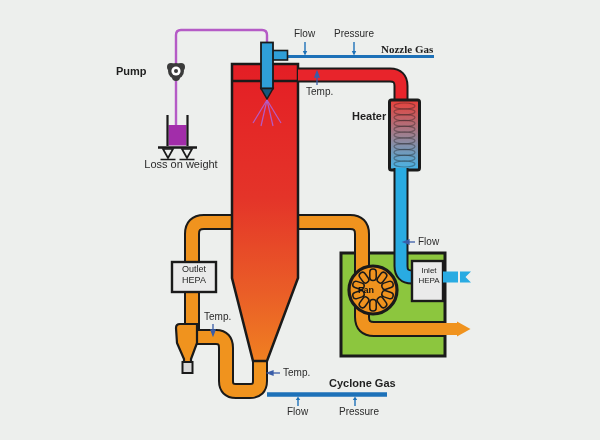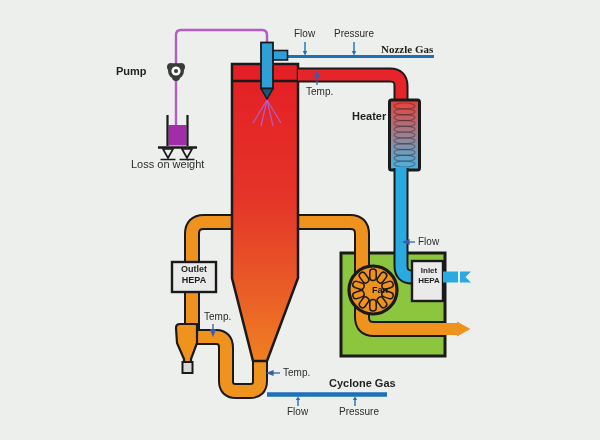--- a/index.html
+++ b/index.html
@@ -4,24 +4,24 @@
 <style>
   html,body{margin:0;padding:0;}
   #stage{
     position:relative;width:600px;height:440px;
     background:#edefed;overflow:hidden;
     font-family:"Liberation Sans",sans-serif;
   }
   #diagram-svg{position:absolute;left:0;top:0;}
   .lbl{position:absolute;color:#2b2b2b;font-size:10px;white-space:nowrap;}
   .lbl.bold{font-weight:bold;font-size:11px;color:#1f1f1f;}
-  .hepa-text{position:absolute;text-align:center;font-weight:bold;color:#1f1f1f;line-height:1.25;}
+  .hepa-text{position:absolute;text-align:center;font-weight:normal;color:#1f1f1f;line-height:1.25;}
   #outlet-hepa-label{left:172px;top:264px;width:44px;font-size:9px;}
   #inlet-hepa-label{left:412px;top:266px;width:34px;font-size:8px;}
-  #fan-label{left:358px;top:285px;width:30px;text-align:right;font-weight:bold;font-size:9px;color:#111;position:absolute;}
+  #fan-label{left:358px;top:285px;width:30px;text-align:left;font-weight:bold;font-size:9px;color:#111;position:absolute;}
 </style>
 </head>
 <body>
 
 <div id="stage">
 
 <svg id="diagram-svg" width="600" height="440" viewBox="0 0 600 440">
   <defs>
     <linearGradient id="chamberGrad" x1="0" y1="0" x2="0" y2="1">
       <stop offset="0" stop-color="#e41e25"></stop>
@@ -169,21 +169,21 @@
     <path d="M415,242 L408,242" fill="none"></path>
     <polygon points="409,239.9 409,244.1 403.5,242"></polygon>
     <path d="M213,324 L213,331" fill="none"></path>
     <polygon points="210.9,330 215.1,330 213,335.5"></polygon>
     <path d="M280,373 L272,373" fill="none"></path>
     <polygon points="273,370.9 273,375.1 267.5,373"></polygon>
   </g>
 </svg>
 
 <div class="lbl bold" style="left:116px;top:65px;">Pump</div>
-<div class="lbl" style="left:131px;top:158px;width:100px;font-size:11px;">Loss on weight</div>
+<div class="lbl" style="left:131px;top:158px;width:100px;text-align:center;font-size:11px;">Loss on weight</div>
 
 <div class="lbl" style="left:294px;top:28px;">Flow</div>
 <div class="lbl" style="left:334px;top:28px;">Pressure</div>
 <div class="lbl bold" style="left:381px;top:43px;font-family:Liberation Serif, serif;">Nozzle Gas</div>
 <div class="lbl" style="left:306px;top:86px;">Temp.</div>
 
 <div class="lbl bold" style="left:352px;top:110px;">Heater</div>
 <div class="lbl" style="left:418px;top:236px;">Flow</div>
 
 <div id="inlet-hepa-label" class="hepa-text">

